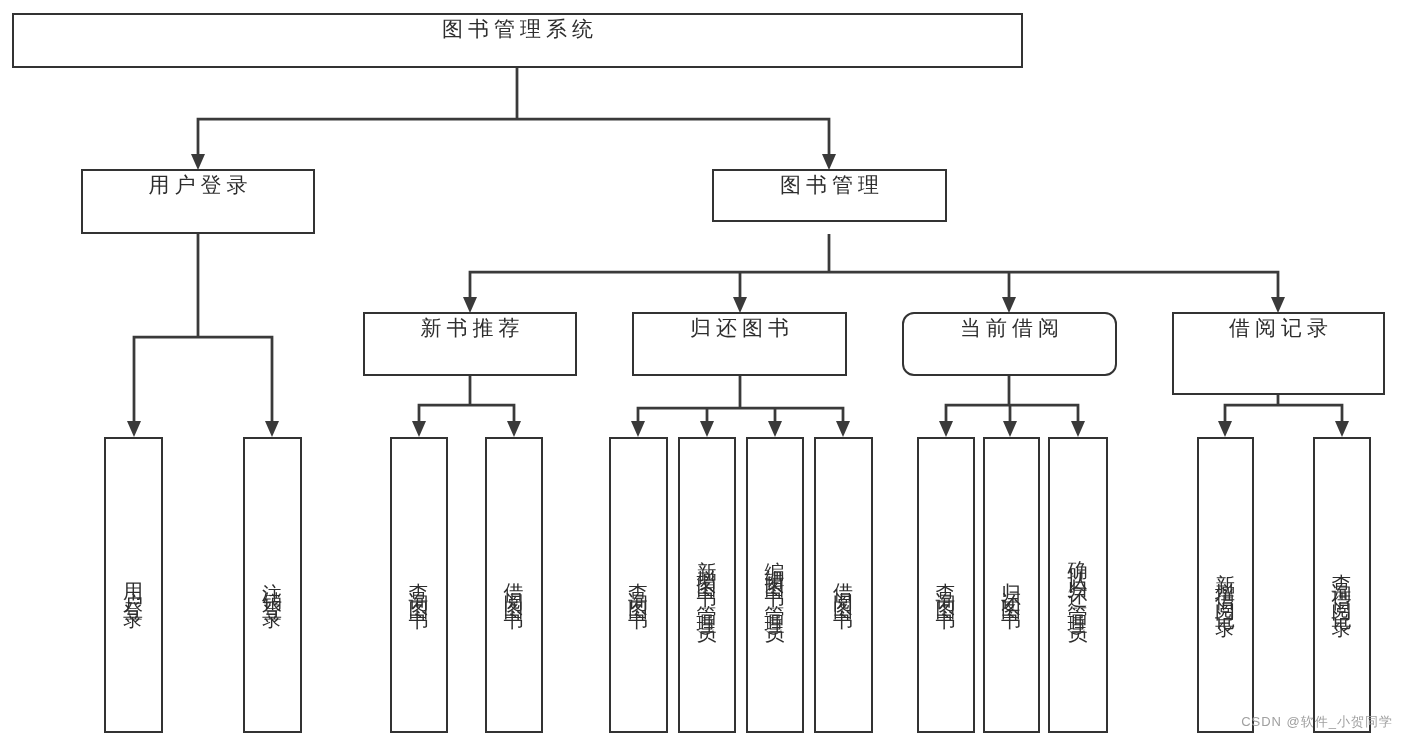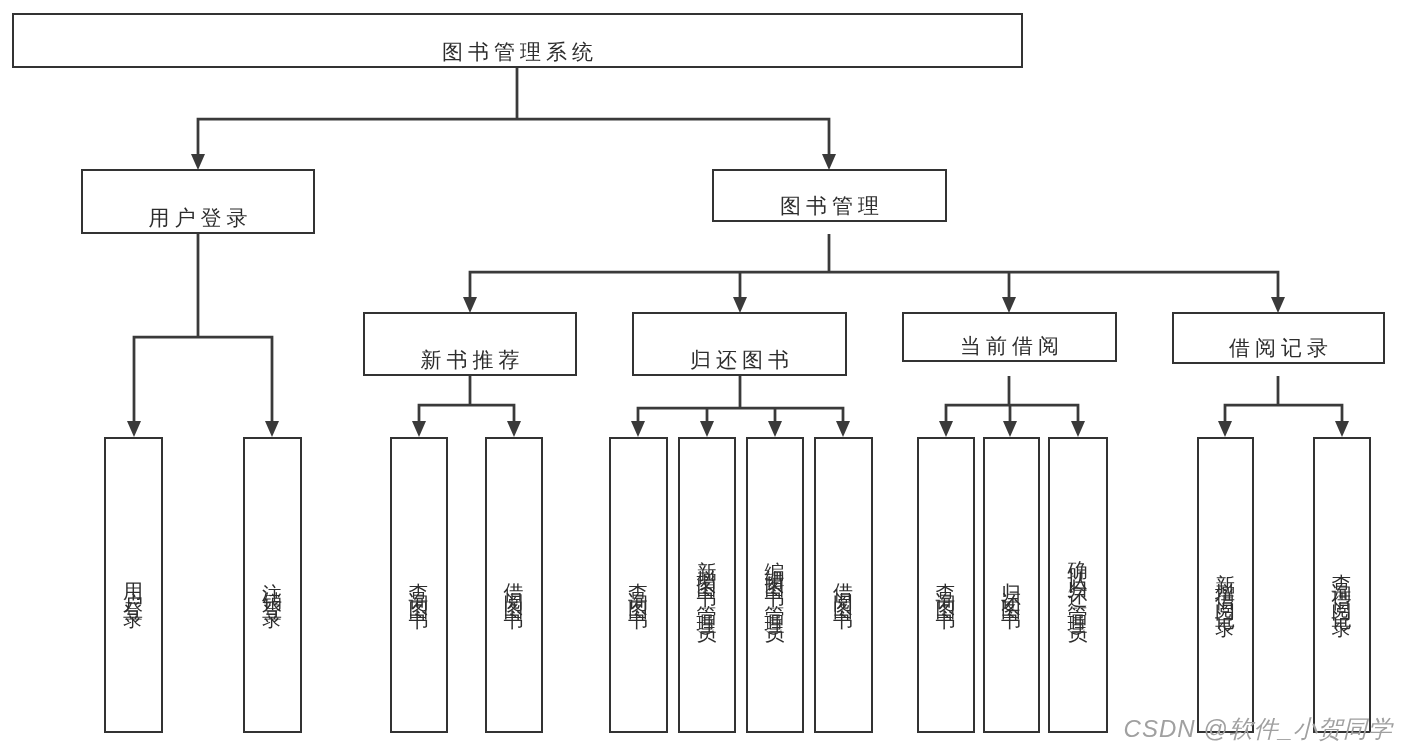--- a/index.html
+++ b/index.html
@@ -17,21 +17,21 @@
     left: 0; top: 0;
     width: 1405px; height: 747px;
     z-index: 1;
   }
   .hbox {
     position: absolute;
     box-sizing: border-box;
     border: 2px solid #333333;
     background: #ffffff;
     display: flex;
-    align-items: flex-end;
+    align-items: flex-start;
     justify-content: center;
     font-size: 21px;
     letter-spacing: 5px;
     white-space: nowrap;
     z-index: 2;
   }
   .hbox span { padding-left: 5px; }
   .vbox {
     position: absolute;
     box-sizing: border-box;
@@ -47,26 +47,25 @@
     text-orientation: mixed;
     font-size: 20px;
     letter-spacing: 9px;
     line-height: 1;
     white-space: nowrap;
   }
   .watermark {
     position: absolute;
     right: 12px;
     top: 713px;
-    font-size: 24px;
+    font-size: 13px;
     letter-spacing: 1px;
     color: #a0a0a0;
     z-index: 3;
     white-space: nowrap;
-    font-style: italic;
   }
 </style>
 </head>
 <body>
 
 <div class="canvas">
 
   <svg class="connector-svg" viewBox="0 0 1405 747" xmlns="http://www.w3.org/2000/svg">
     <g stroke="#3a3a3a" stroke-width="2.75" fill="none">
 
@@ -117,24 +116,24 @@
   <div class="hbox" style="left:712px; top:169px; width:235px; height:53px;">
     <span>图书管理</span>
   </div>
 
   <div class="hbox" style="left:363px; top:312px; width:214px; height:64px;">
     <span>新书推荐</span>
   </div>
   <div class="hbox" style="left:632px; top:312px; width:215px; height:64px;">
     <span>归还图书</span>
   </div>
-  <div class="hbox" style="left:902px; top:312px; width:215px; height:50px;">
+  <div class="hbox" style="left:902px; top:312px; width:215px; height:64px;border-radius:12px;">
     <span>当前借阅</span>
   </div>
-  <div class="hbox" style="left:1172px; top:312px; width:213px; height:52px;">
+  <div class="hbox" style="left:1172px; top:312px; width:213px; height:83px;">
     <span>借阅记录</span>
   </div>
 
   <div class="vbox" style="left:104px; top:437px; width:59px; height:296px;">
     <span>用户登录</span>
   </div>
   <div class="vbox" style="left:243px; top:437px; width:59px; height:296px;">
     <span>注销登录</span>
   </div>
 

